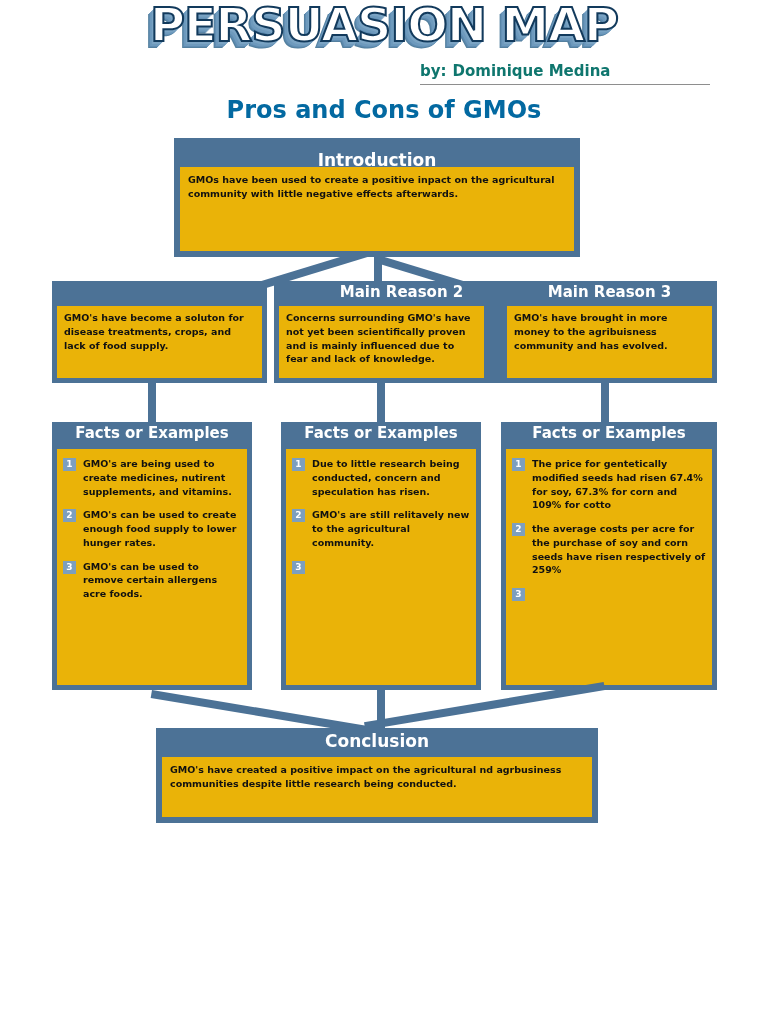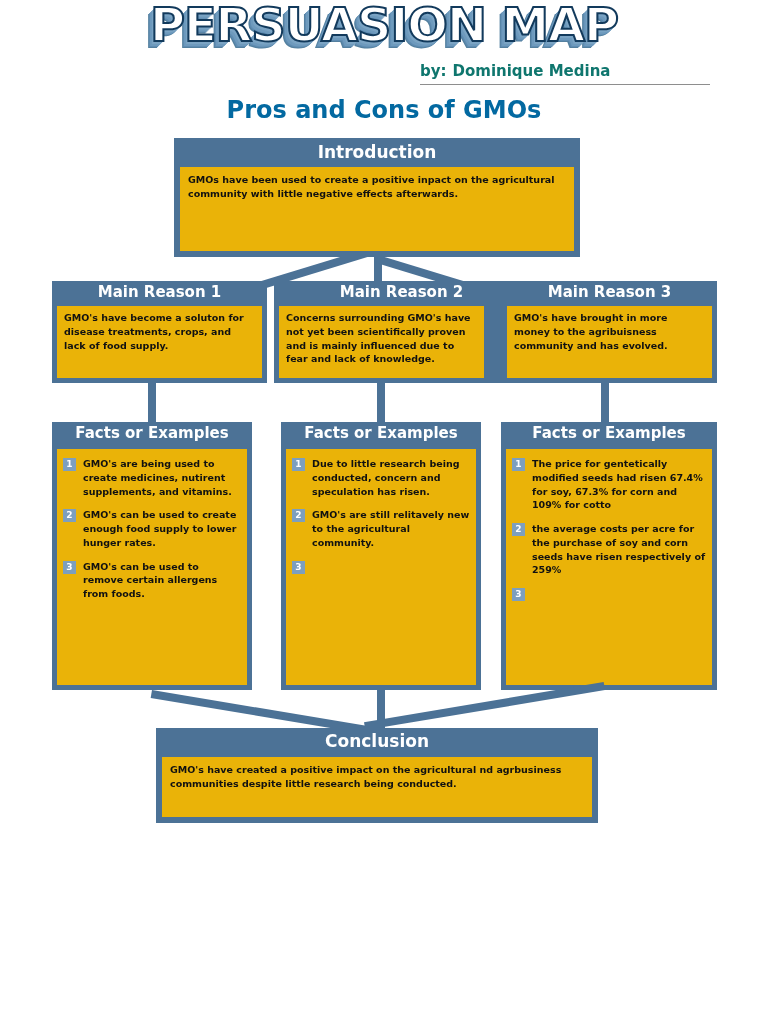--- a/index.html
+++ b/index.html
@@ -74,21 +74,21 @@
     line-height:1.45;
     color:#111;
   }
 
   
   .conn{position:absolute;background:#4c7296;}
   .conn-diag{position:absolute;background:#4c7296;transform-origin:0 0;}
 
   
   #intro-node{left:174px;top:138px;width:406px;height:119px;}
-  #intro-node .node-head{font-size:17px;padding-top:6px;height:26px;}
+  #intro-node .node-head{font-size:17px;padding-top:14px;height:26px;}
   #intro-node .node-body{
     position:absolute;left:6px;top:29px;width:394px;height:84px;
     padding:6px 8px;
   }
 
   
   .reason-node{top:281px;height:102px;}
   .reason-node .node-head{font-size:15px;padding-top:4px;height:23px;}
   .reason-node .node-body{
     position:absolute;left:5px;top:25px;
@@ -154,21 +154,20 @@
 <div class="conn-diag" style="left:374px;top:255px;width:230px;height:8px;transform:rotate(163deg);"></div>
 
 <div class="conn-diag" style="left:378px;top:255px;width:230px;height:8px;transform:rotate(17deg);"></div>
 
 <div class="node" id="intro-node">
   <div class="node-head">Introduction</div>
   <div class="node-body">GMOs have been used to create a positive inpact on the agricultural community with little negative  effects afterwards.</div>
 </div>
 
 <div class="node reason-node" id="reason-1">
-  <div class="node-head">Main Reason 1</div>
   <div class="node-body">GMO's have become a soluton for disease treatments, crops, and lack of food supply.</div>
 </div>
 <div class="node reason-node" id="reason-2">
   <div class="node-head">Main Reason 2</div>
   <div class="node-body">Concerns surrounding GMO's have not yet been scientifically proven and is mainly influenced due to fear and lack of knowledge.</div>
 </div>
 <div class="node reason-node" id="reason-3">
   <div class="node-head">Main Reason 3</div>
   <div class="node-body">GMO's have brought in more money to the agribuisness community and has evolved.</div>
 </div>
@@ -183,21 +182,21 @@
     <div class="fact-item">
       <div class="fact-num">1</div>
       <div class="fact-text">GMO's are being used to create medicines, nutirent supplements, and vitamins.</div>
     </div>
     <div class="fact-item">
       <div class="fact-num">2</div>
       <div class="fact-text">GMO's can be used to create enough food supply to lower hunger rates.</div>
     </div>
     <div class="fact-item">
       <div class="fact-num">3</div>
-      <div class="fact-text">GMO's can be used to remove certain allergens from foods.</div>
+      <div class="fact-text">GMO's can be used to remove certain allergens acre foods.</div>
     </div>
   </div>
 </div>
 
 <div class="node facts-node" id="facts-2">
   <div class="node-head">Facts or Examples</div>
   <div class="node-body">
     <div class="fact-item">
       <div class="fact-num">1</div>
       <div class="fact-text">Due to little research being conducted, concern and speculation has risen.</div>

